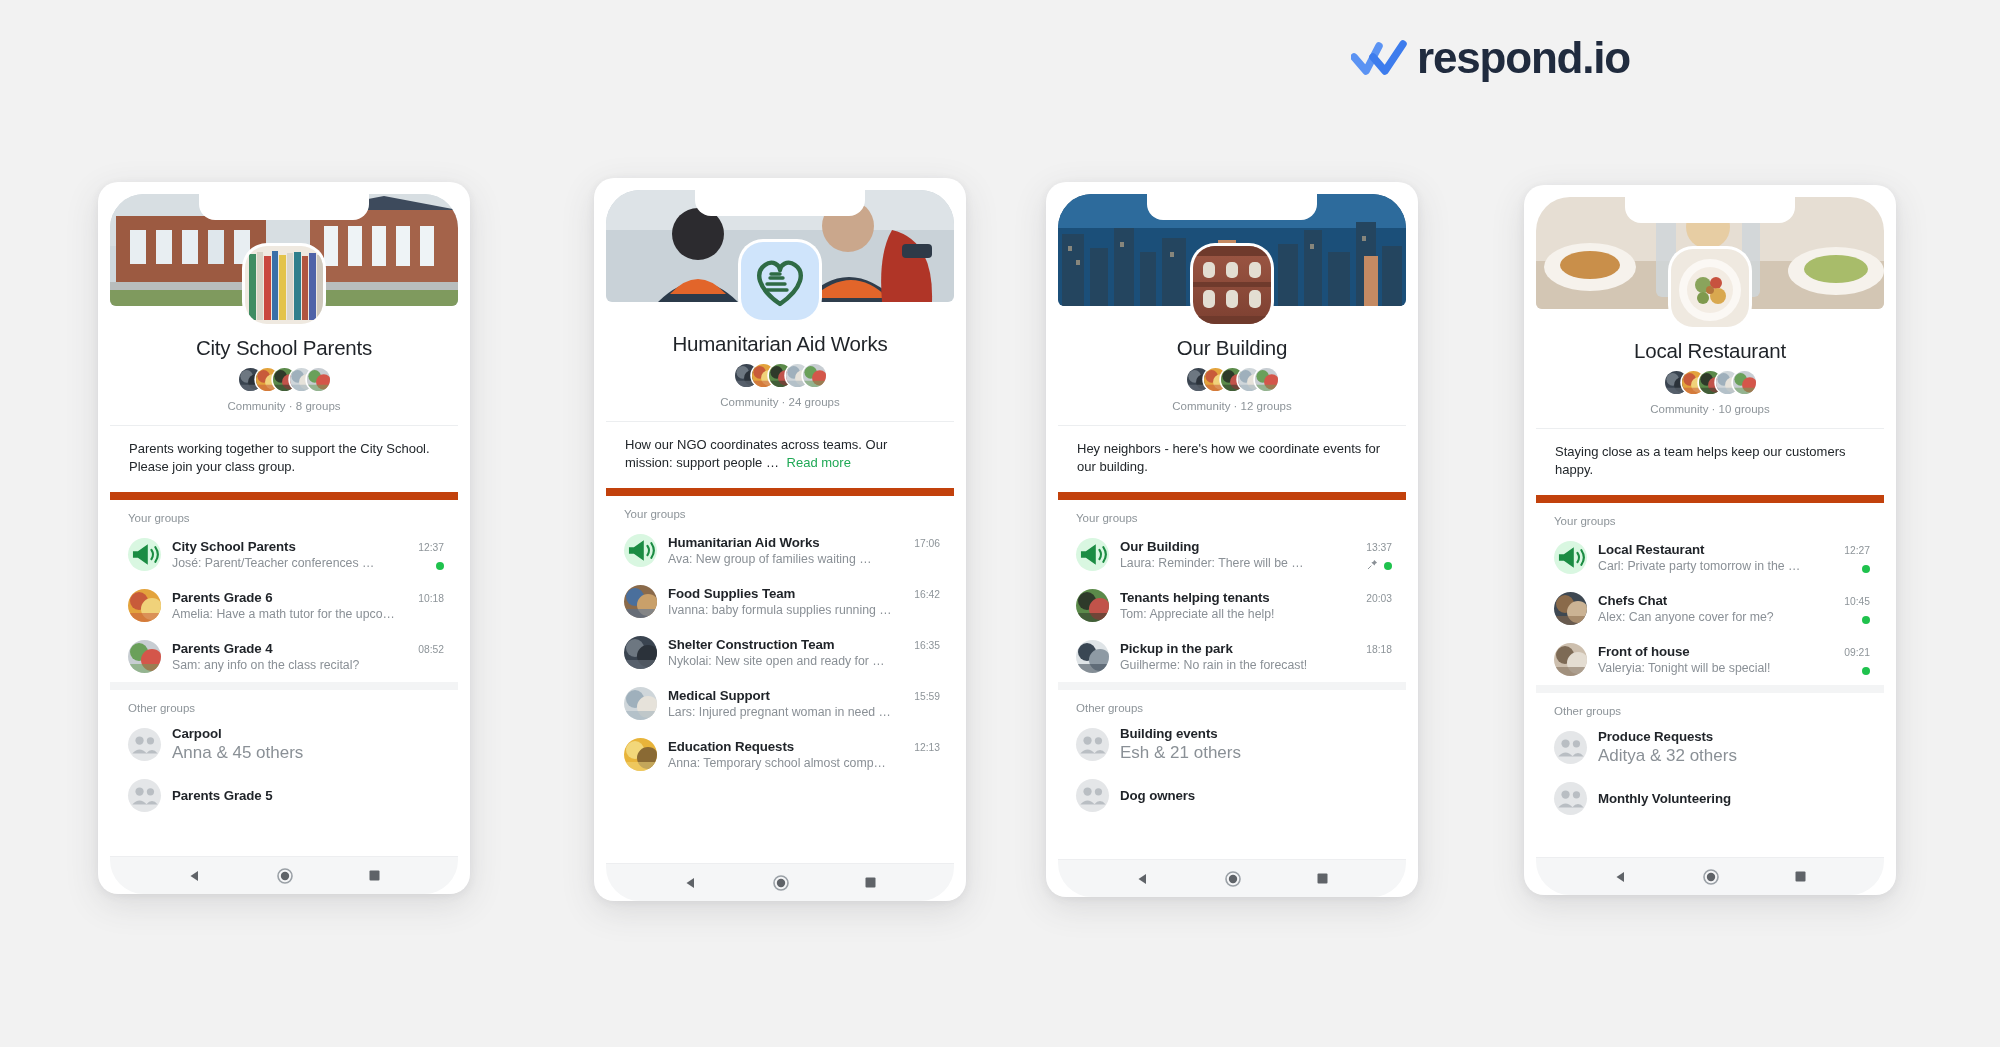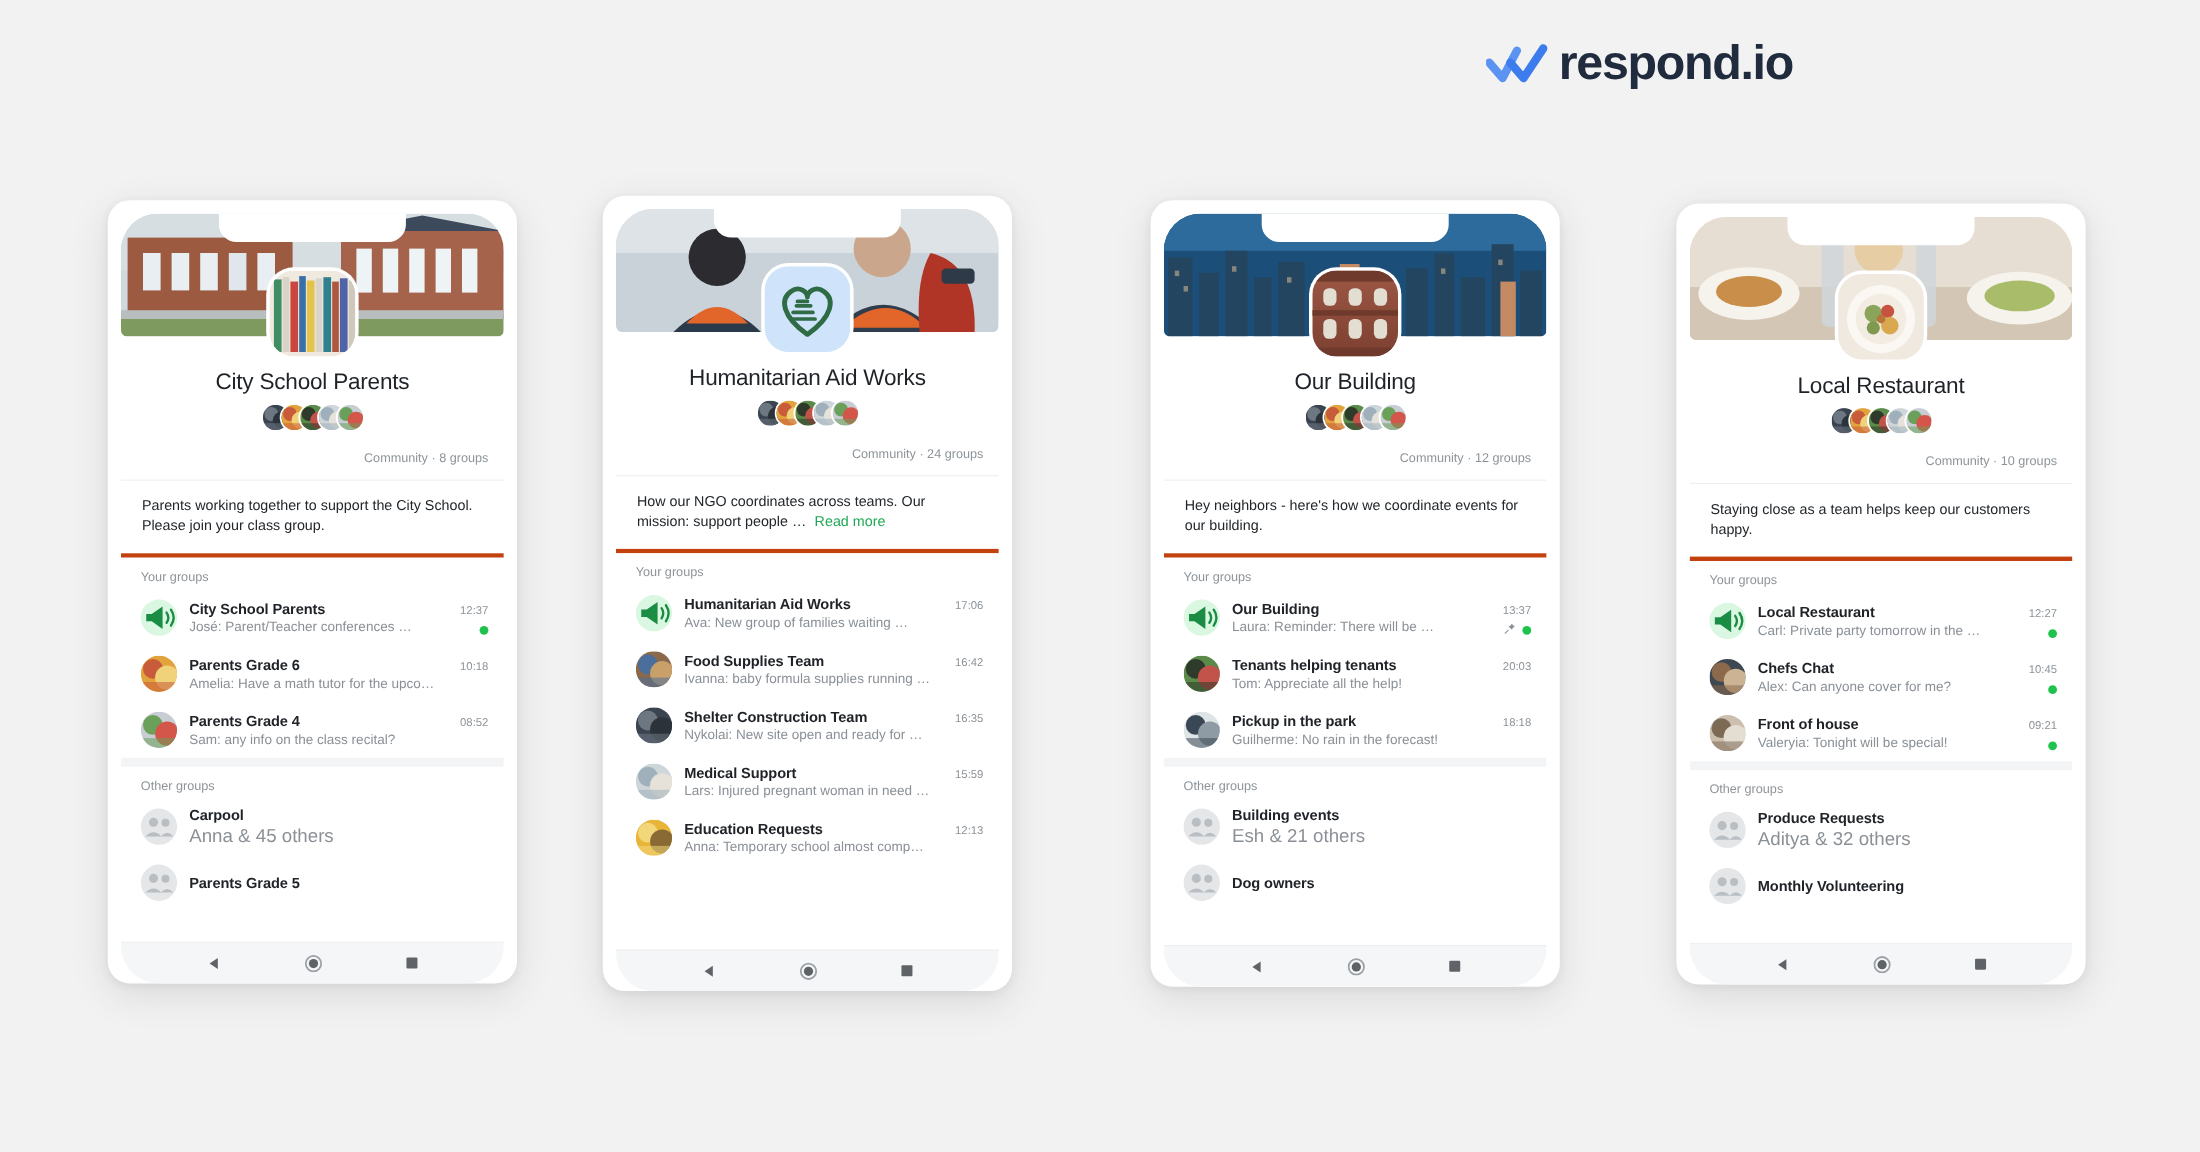--- a/index.html
+++ b/index.html
@@ -26,21 +26,21 @@
   .phone {
     position: absolute; top: 182px;
     width: 372px; height: 712px;
     background: #ffffff;
     border-radius: 20px;
     box-shadow: 0 10px 34px rgba(60,60,70,0.13), 0 2px 8px rgba(60,60,70,0.07);
     padding: 12px 12px 0 12px;
     overflow: hidden;
   }
   .phone.p1 { left: 98px; }
-  .phone.p2 { left: 548px; top: 178px; height: 723px; }
+  .phone.p2 { left: 594px; top: 178px; height: 723px; }
   .phone.p3 { left: 1046px; top: 182px; height: 715px; }
   .phone.p4 { left: 1524px; top: 185px; height: 710px; }
 
   .screen {
     position: relative;
     width: 100%; height: 100%;
     background: #ffffff;
     border-radius: 34px;
     overflow: hidden;
     display: flex; flex-direction: column;
@@ -90,28 +90,28 @@
   }
   .members { display: flex; justify-content: center; margin-top: 8px; }
   .members .m {
     width: 23px; height: 23px; border-radius: 50%;
     margin-left: -6px;
     box-shadow: 0 0 0 1.7px #ffffff;
     overflow: hidden;
   }
   .members .m:first-child { margin-left: 0; }
   .members .m svg { width: 100%; height: 100%; display: block; }
-  .meta { margin-top: 20px; font-size: 11.5px; color: #8d9499; text-align: right; }
+  .meta { margin-top: 9px; font-size: 11.5px; color: #8d9499; }
 
   
   .desc {
     flex: 0 0 auto;
     padding: 14px 19px 15px 19px;
     font-size: 13px; line-height: 1.45; color: #22272b;
-    border-bottom: 4px solid #c2410c;
+    border-bottom: 8px solid #c2410c;
   }
   .desc .more { color: #1fa855; margin-left: 4px; }
 
   
   .list { flex: 1 1 auto; overflow: hidden; background: #fff; }
   .sec-label {
     font-size: 11.5px; color: #8d9499;
     padding: 12px 18px 5px 18px;
   }
   .sec-sep { height: 8px; background: #f3f4f5; }

